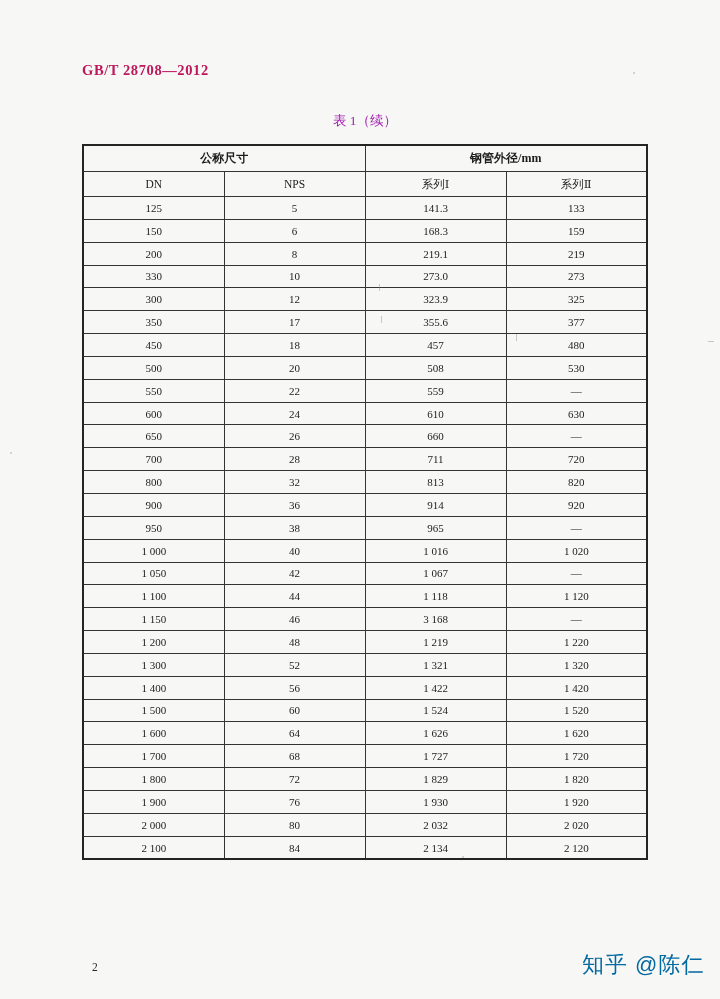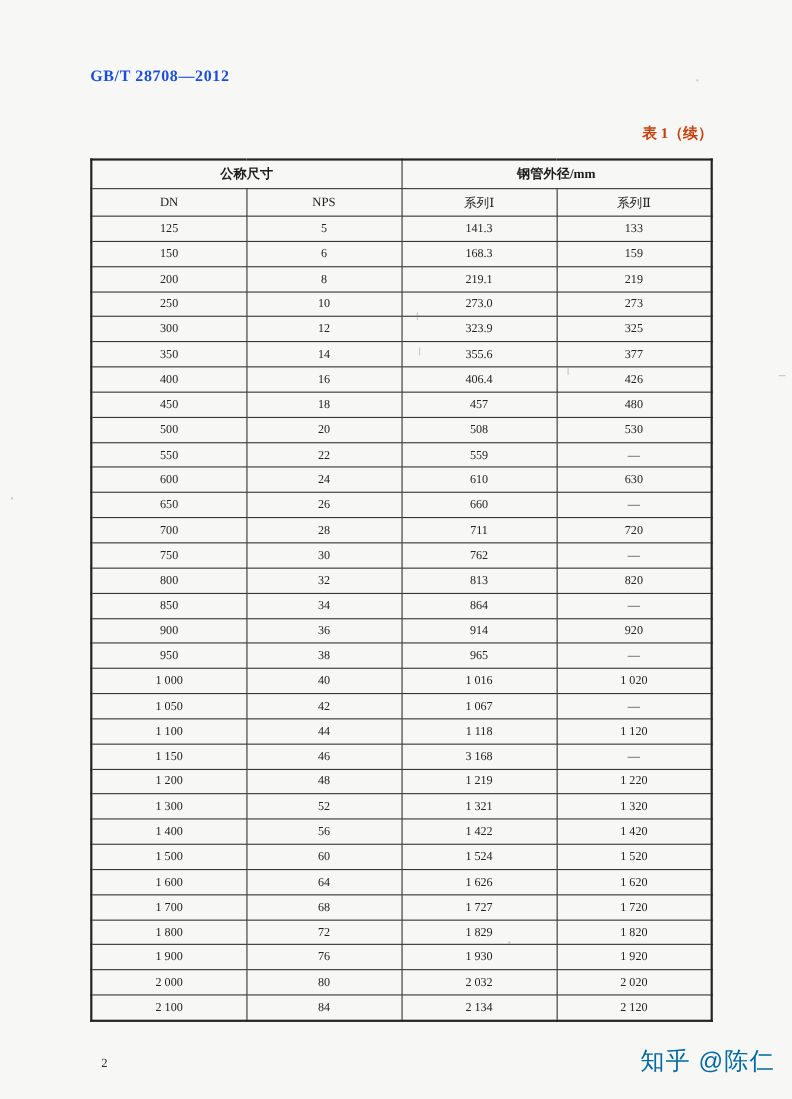--- a/index.html
+++ b/index.html
@@ -16,31 +16,31 @@
     overflow: hidden;
     color: #1f1f1f;
   }
   .standard-number {
     position: absolute;
     left: 82px;
     top: 62px;
     font-size: 14.5px;
     font-weight: bold;
     letter-spacing: 0.6px;
-    color: #1d4ed8;
+    color: #be185d;
   }
   .table-title {
     position: absolute;
     left: 82px;
     top: 112px;
     width: 566px;
-    text-align: right;
+    text-align: center;
     font-size: 13.5px;
-    font-weight: bold;
-    color: #c2410c;
+    font-weight: normal;
+    color: #a21caf;
   }
   .table-wrap {
     position: absolute;
     left: 82px;
     top: 144px;
     width: 684px;
   }
   table.dims {
     width: 566px;
     border-collapse: collapse;
@@ -144,46 +144,40 @@
           </tr>
 
           <tr>
             <td>200</td>
             <td>8</td>
             <td>219.1</td>
             <td>219</td>
           </tr>
 
           <tr>
-            <td>250</td>
+            <td>330</td>
             <td>10</td>
             <td>273.0</td>
             <td>273</td>
           </tr>
 
           <tr>
             <td>300</td>
             <td>12</td>
             <td>323.9</td>
             <td>325</td>
           </tr>
 
           <tr>
             <td>350</td>
-            <td>14</td>
+            <td>17</td>
             <td>355.6</td>
             <td>377</td>
           </tr>
 
-          <tr>
-            <td>400</td>
-            <td>16</td>
-            <td>406.4</td>
-            <td>426</td>
-          </tr>
 
           <tr>
             <td>450</td>
             <td>18</td>
             <td>457</td>
             <td>480</td>
           </tr>
 
           <tr>
             <td>500</td>
@@ -213,40 +207,28 @@
             <td>—</td>
           </tr>
 
           <tr>
             <td>700</td>
             <td>28</td>
             <td>711</td>
             <td>720</td>
           </tr>
 
-          <tr>
-            <td>750</td>
-            <td>30</td>
-            <td>762</td>
-            <td>—</td>
-          </tr>
 
           <tr>
             <td>800</td>
             <td>32</td>
             <td>813</td>
             <td>820</td>
           </tr>
 
-          <tr>
-            <td>850</td>
-            <td>34</td>
-            <td>864</td>
-            <td>—</td>
-          </tr>
 
           <tr>
             <td>900</td>
             <td>36</td>
             <td>914</td>
             <td>920</td>
           </tr>
 
           <tr>
             <td>950</td>

